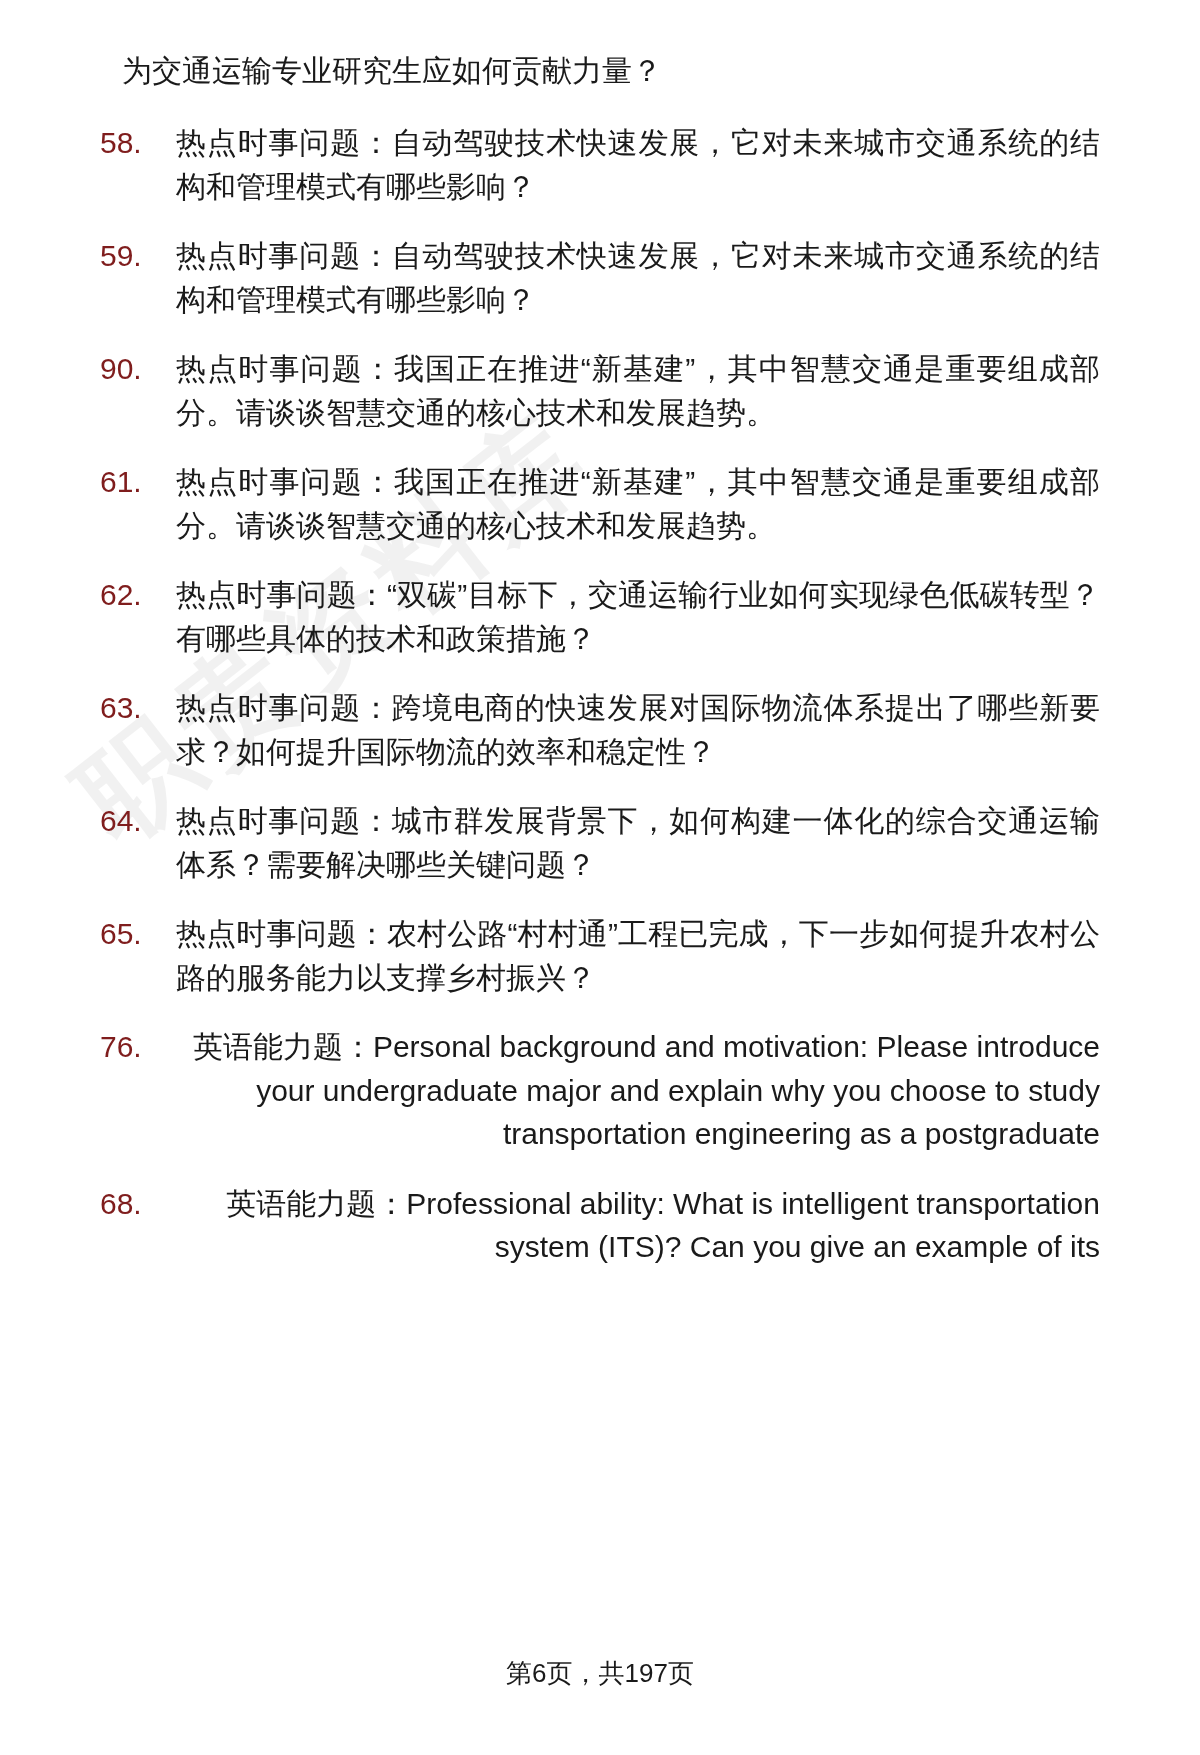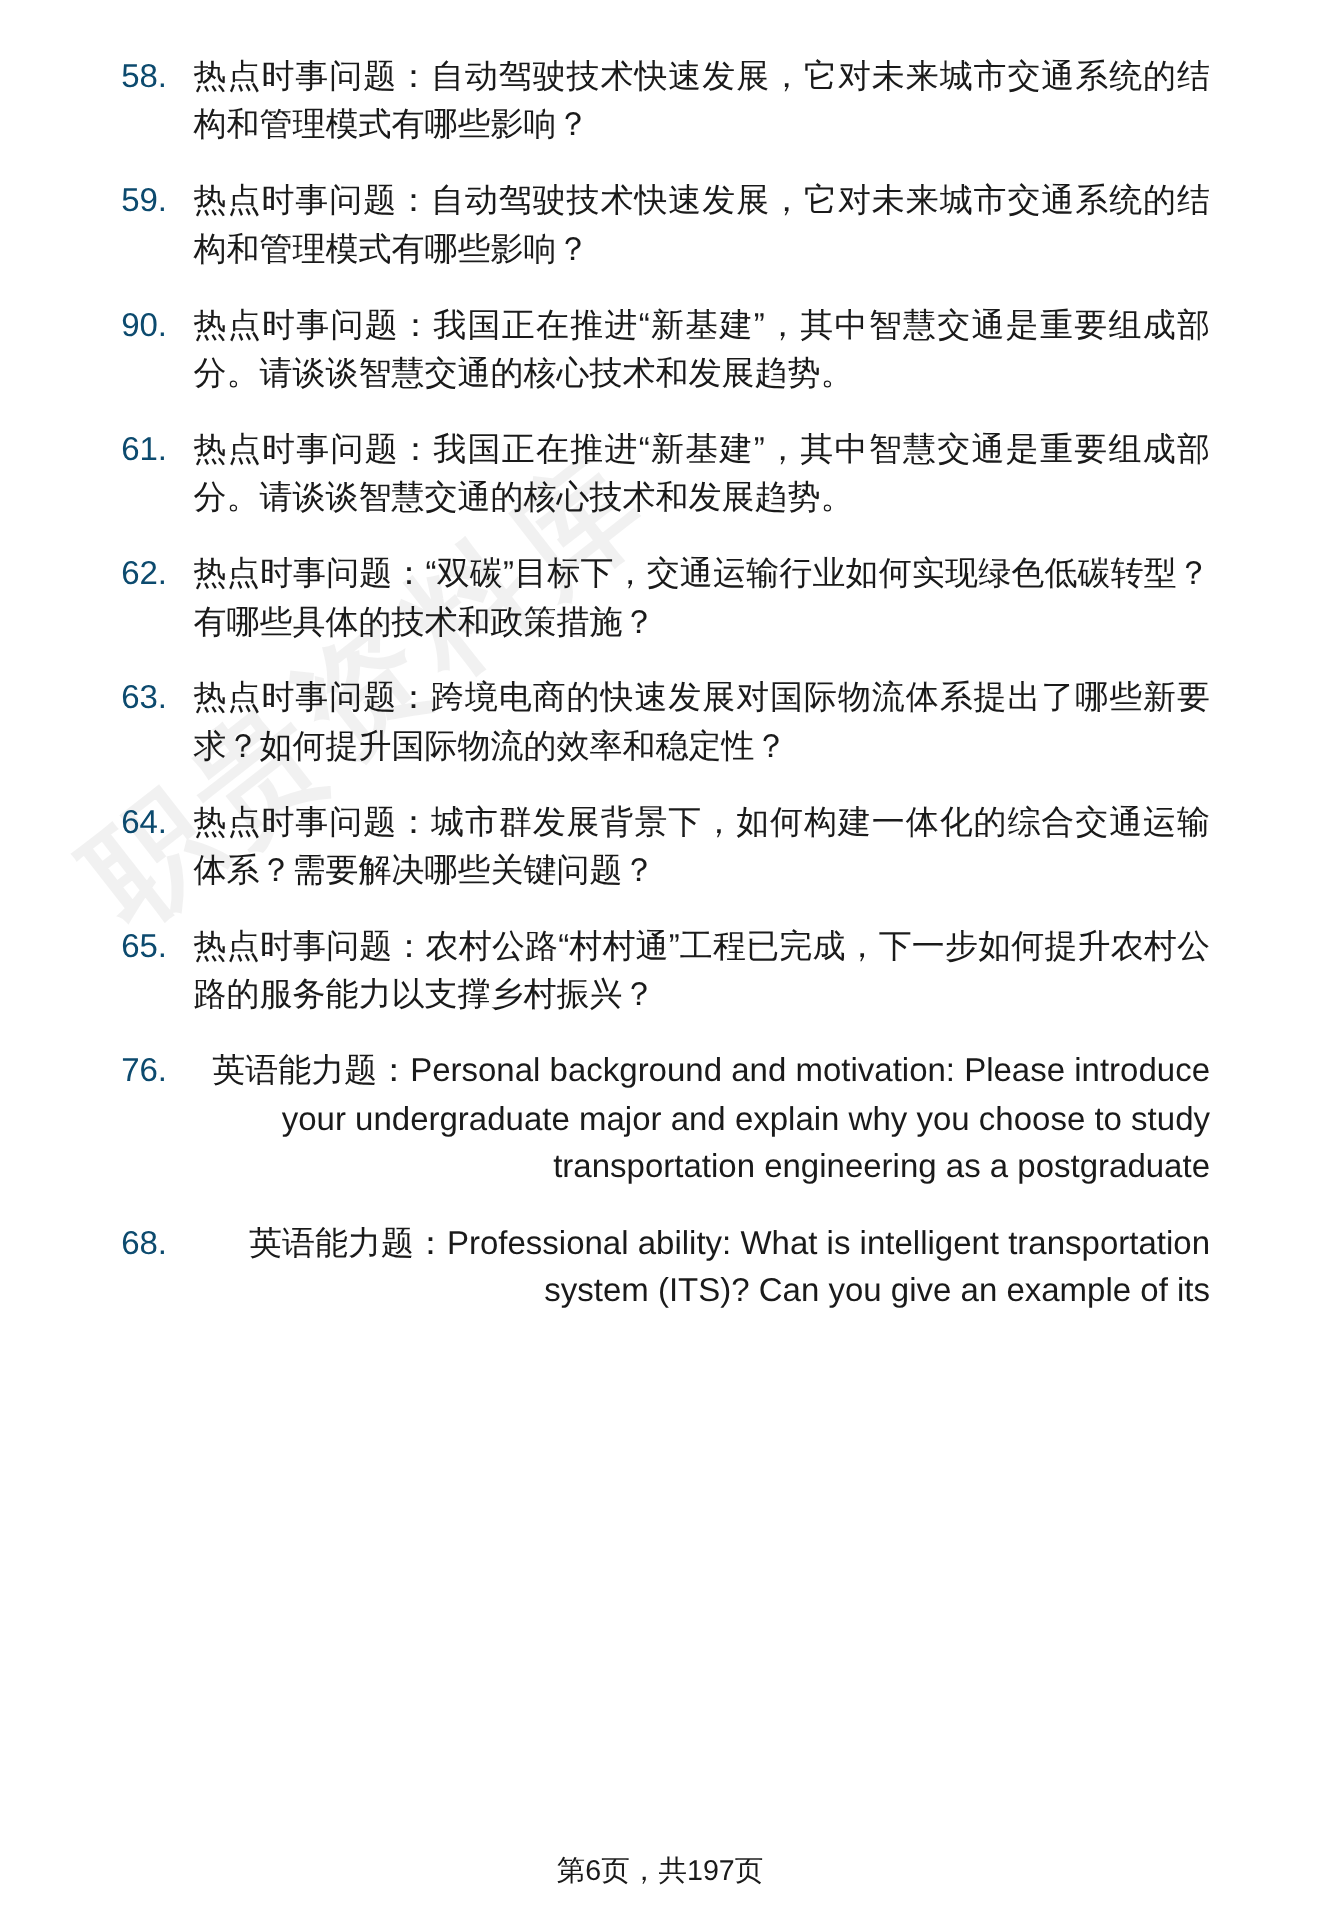--- a/index.html
+++ b/index.html
@@ -57,58 +57,59 @@
   }
 
   .qitem {
     display: flex;
     align-items: flex-start;
     margin-bottom: 26px;
   }
   .qnum {
     flex: 0 0 auto;
     width: 62px;
-    text-align: center;
+    text-align: left;
     font-size: 30px;
     line-height: 1.45;
     padding-right: 14px;
-    color: #0c4a6e;
+    color: #7f1d1d;
   }
   .qtext {
     flex: 1 1 auto;
     font-size: 30px;
     line-height: 1.45;
     color: #1a1a1a;
     text-align: justify;
     text-justify: inter-ideograph;
   }
   .qtext.en {
     text-align: right;
   }
 
   .footer {
     position: absolute;
     left: 0;
     right: 0;
-    bottom: 37px;
+    bottom: 64px;
     text-align: center;
     font-size: 26px;
     color: #1a1a1a;
     z-index: 1;
   }
 </style>
 </head>
 <body>
 
 <div class="page">
 
   <div class="watermark">职贵资料库</div>
 
   <div class="content">
 
+    <p class="lead-line">为交通运输专业研究生应如何贡献力量？</p>
 
     <div class="qitem">
       <div class="qnum">58.</div>
       <div class="qtext">热点时事问题：自动驾驶技术快速发展，它对未来城市交通系统的结构和管理模式有哪些影响？</div>
     </div>
 
     <div class="qitem">
       <div class="qnum">59.</div>
       <div class="qtext">热点时事问题：自动驾驶技术快速发展，它对未来城市交通系统的结构和管理模式有哪些影响？</div>
     </div>

